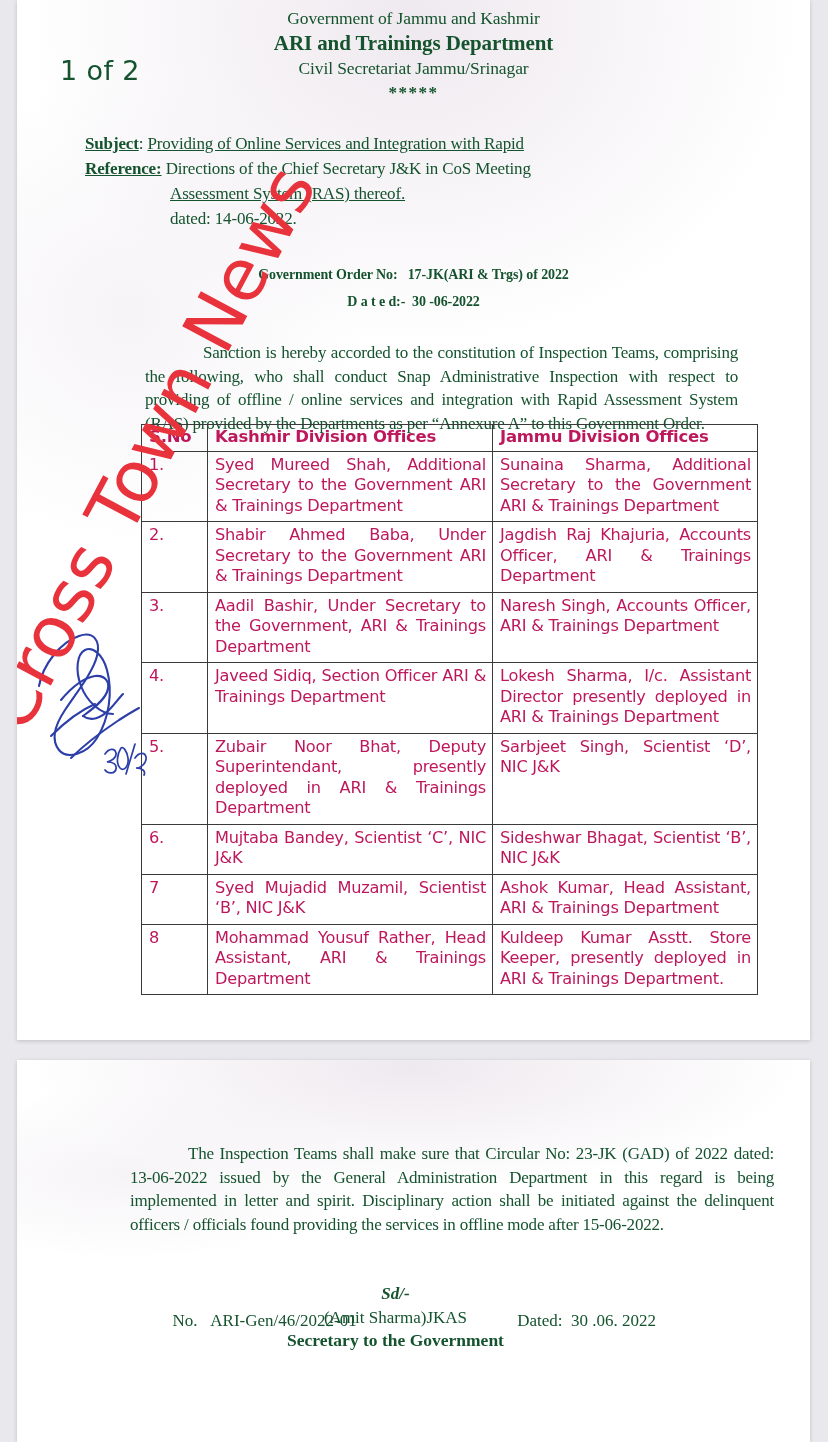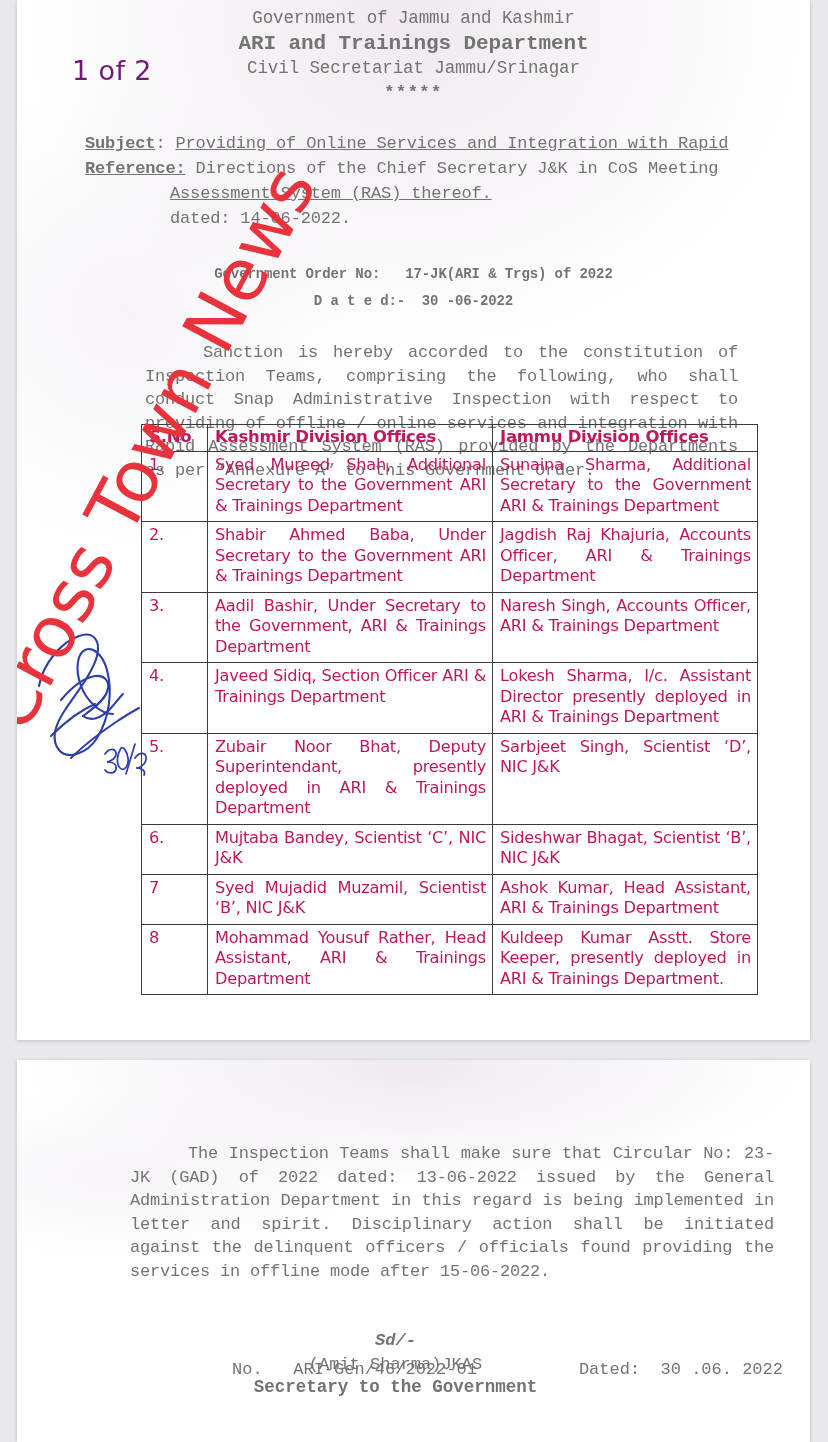--- a/index.html
+++ b/index.html
@@ -36,36 +36,36 @@
     inset: 0;
     background:
       radial-gradient(ellipse 70% 45% at 50% 2%,  rgba(225,215,225,0.55) 0%, rgba(255,255,255,0) 70%),
       radial-gradient(ellipse 40% 30% at 14% 30%, rgba(237,232,238,0.5) 0%, rgba(255,255,255,0) 75%),
       #ffffff;
   }
 
   
   #page-indicator {
     position: absolute;
-    left: 72px;
+    left: 60px;
     top: 55px;
     font-family: "DejaVu Sans", sans-serif;
     font-size: 27px;
-    color: #701a75;
+    color: #14532d;
     letter-spacing: 0.4px;
     z-index: 60;
     user-select: none;
   }
 
   
   .doc {
     position: relative;
     z-index: 5;
-    color: #737373;
-    font-family: Liberation Mono, monospace;
+    color: #14532d;
+    font-family: Liberation Serif, serif;
   }
   .center { text-align: center; }
 
   .hdr-line {
     font-size: 17.5px;
     line-height: 25px;
     letter-spacing: -0.1px;
   }
   #hdr-gov   { margin-top: 6px; }
   #hdr-dept  { font-weight: bold; font-size: 21px; }

